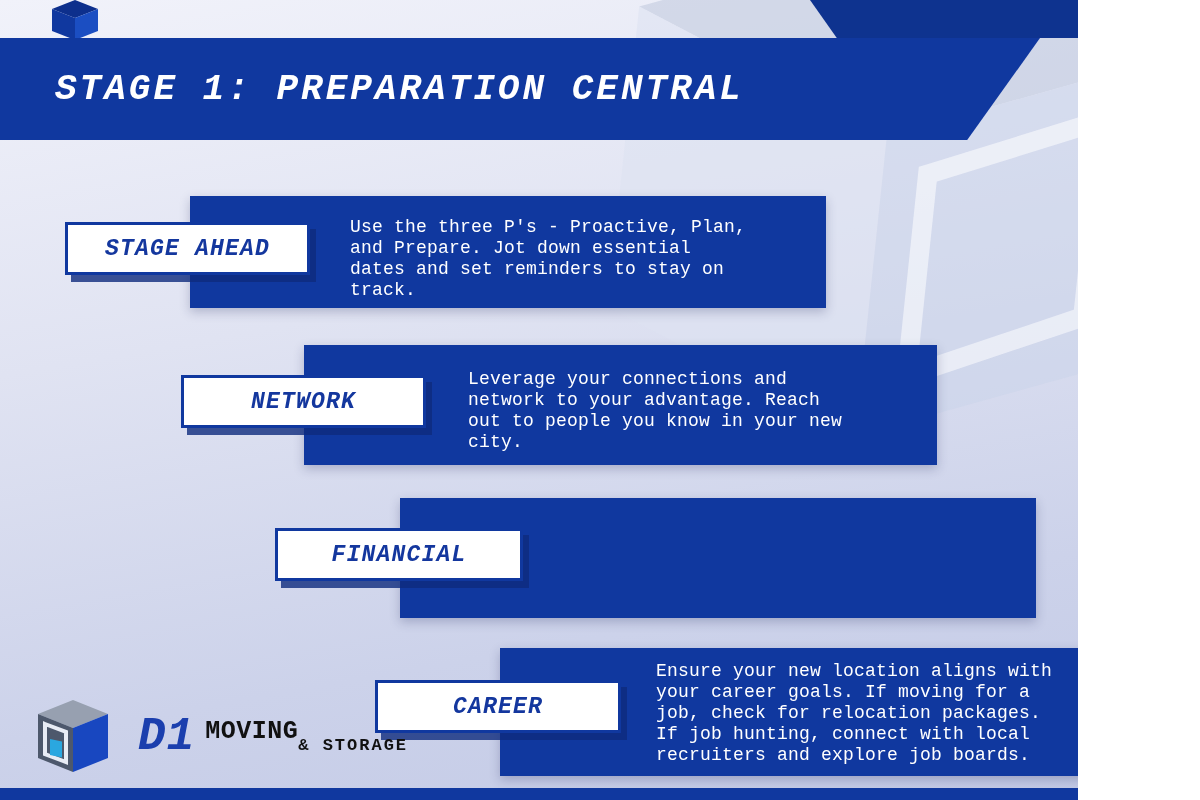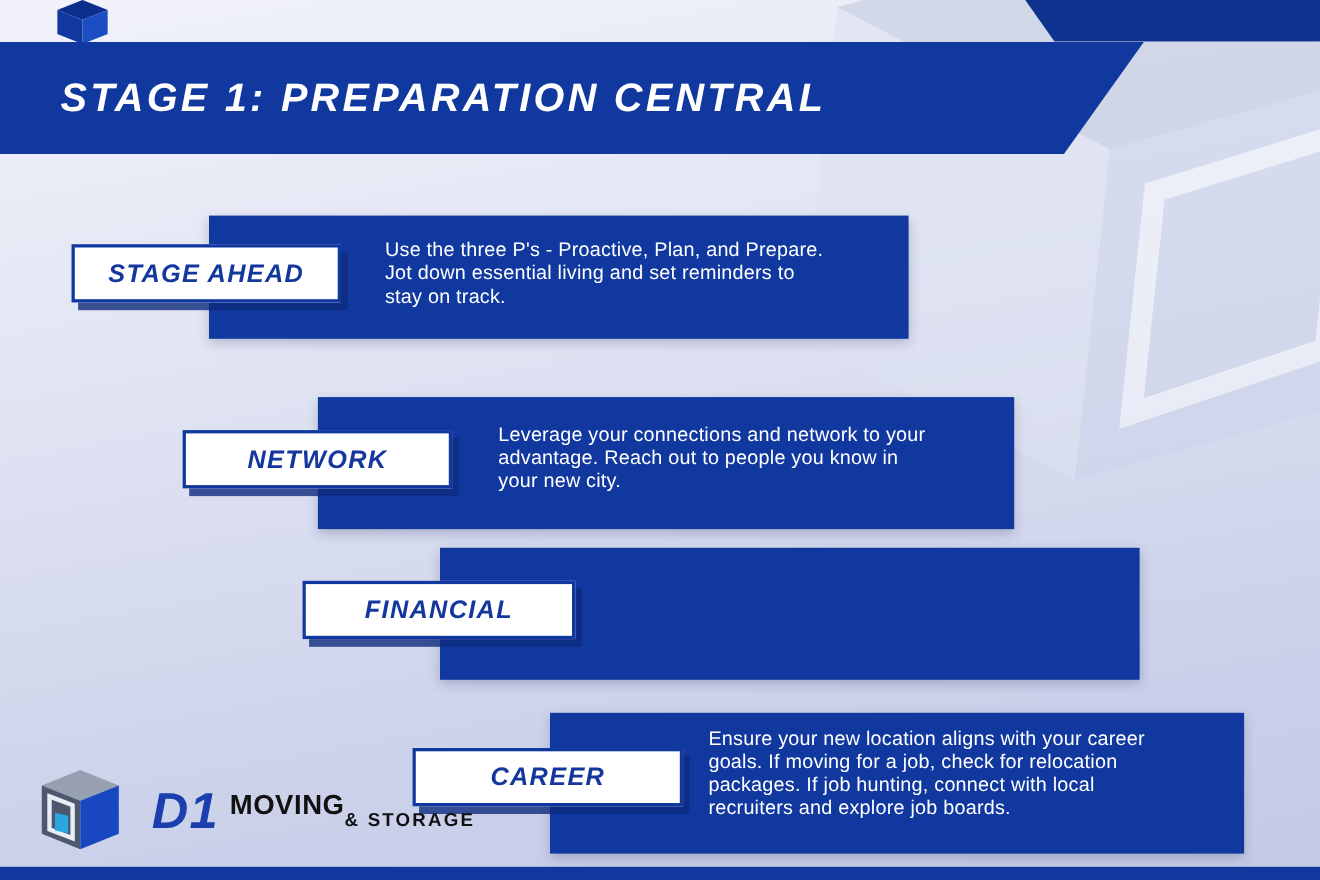--- a/index.html
+++ b/index.html
@@ -1,22 +1,23 @@
 <!DOCTYPE html>
 <html><head>
 <meta charset="utf-8">
 <style>
   html, body { margin: 0; padding: 0; }
   .canvas {
     position: relative;
-    width: 1200px;
+    width: 1050px;
     height: 800px;
     overflow: hidden;
     background: linear-gradient(170deg, #f1f2fa 0%, #e0e3f2 38%, #ccd2ea 75%, #c3cae6 100%);
-    font-family: Liberation Sans, sans-serif;
+    font-family: Liberation Mono, monospace;
+    padding-left: 28px;
   }
 
   
   .watermark-cube {
     position: absolute;
     top: -70px;
     right: -70px;
     width: 540px;
     height: 580px;
     opacity: 0.75;
@@ -91,30 +92,30 @@
     font-weight: bold;
     font-style: italic;
     letter-spacing: 1.2px;
     white-space: nowrap;
   }
 
   .p1 { left: 190px; top: 196px; width: 636px; height: 112px; }
   .t1 { left: 160px; top: 21px; width: 400px; }
   .l1 { left: -125px; top: 26px; width: 245px; height: 53px; }
 
-  .p2 { left: 289px; top: 345px; width: 633px; height: 120px; margin-top: 16px; }
+  .p2 { left: 304px; top: 345px; width: 633px; height: 120px; }
   .t2 { left: 164px; top: 24px; width: 395px; }
   .l2 { left: -123px; top: 30px; width: 245px; height: 53px; }
 
   .p3 { left: 400px; top: 498px; width: 636px; height: 120px; }
   .t3 { left: 158px; top: 26px; width: 415px; }
   .l3 { left: -125px; top: 30px; width: 248px; height: 53px; align-items: center; }
 
   .p4 { left: 500px; top: 648px; width: 631px; height: 128px; }
-  .t4 { left: 144px; top: 13px; width: 402px; }
+  .t4 { left: 156px; top: 13px; width: 402px; }
   .l4 { left: -125px; top: 32px; width: 246px; height: 53px; align-items: center; }
 
   
   .logo {
     position: absolute;
     left: 36px;
     top: 698px;
     display: flex;
     align-items: center;
     gap: 8px;
@@ -172,21 +173,21 @@
     <polygon points="23,0 46,9 23,18 0,9" fill="#0d2f8c"></polygon>
     <polygon points="0,9 23,18 23,40 0,31" fill="#10389f"></polygon>
     <polygon points="46,9 23,18 23,40 46,31" fill="#1b4ec2"></polygon>
   </svg>
 
   <div class="banner">
     <div class="banner-title">STAGE 1: PREPARATION CENTRAL</div>
   </div>
 
   <div class="panel p1">
-    <div class="panel-text t1">Use the three P's - Proactive, Plan, and Prepare. Jot down essential living and set reminders to stay on track.</div>
+    <div class="panel-text t1">Use the three P's - Proactive, Plan, and Prepare. Jot down essential dates and set reminders to stay on track.</div>
     <div class="label-box l1">
       <span class="label-text">STAGE AHEAD</span>
     </div>
   </div>
 
   <div class="panel p2">
     <div class="panel-text t2">Leverage your connections and network to your advantage. Reach out to people you know in your new city.</div>
     <div class="label-box l2">
       <span class="label-text">NETWORK</span>
     </div>

